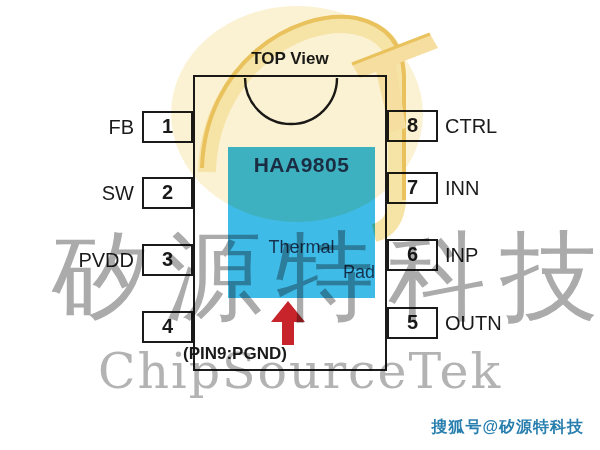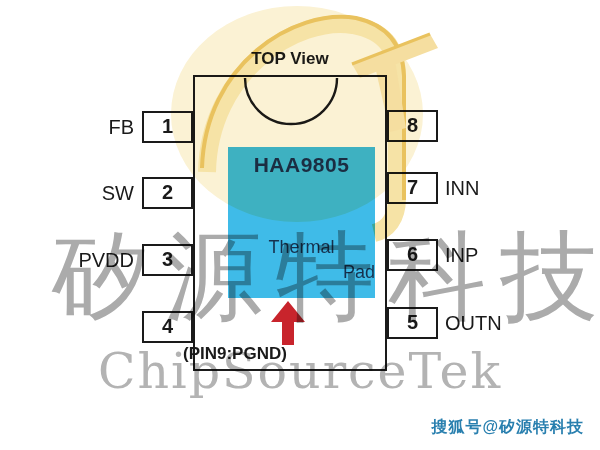--- a/index.html
+++ b/index.html
@@ -58,20 +58,21 @@
 
   <div class="pname lft" style="top:111px">FB</div>
   <div class="pbox lft" style="top:111px"><span>1</span></div>
   <div class="pname lft" style="top:177px">SW</div>
   <div class="pbox lft" style="top:177px"><span>2</span></div>
   <div class="pname lft" style="top:244px">PVDD</div>
   <div class="pbox lft" style="top:244px"><span>3</span></div>
   <div class="pbox lft" style="top:311px"><span>4</span></div>
 
   <div class="pbox rgt" style="top:110px"><span>8</span></div>
+  <div class="pname rgt" style="top:110px">CTRL</div>
   <div class="pbox rgt" style="top:172px"><span>7</span></div>
   <div class="pname rgt" style="top:172px">INN</div>
   <div class="pbox rgt" style="top:239px"><span>6</span></div>
   <div class="pname rgt" style="top:239px">INP</div>
   <div class="pbox rgt" style="top:307px"><span>5</span></div>
   <div class="pname rgt" style="top:307px">OUTN</div>
 
   <div class="pad">
     <div class="haa">HAA9805</div>
     <div class="tl1">Thermal</div>

